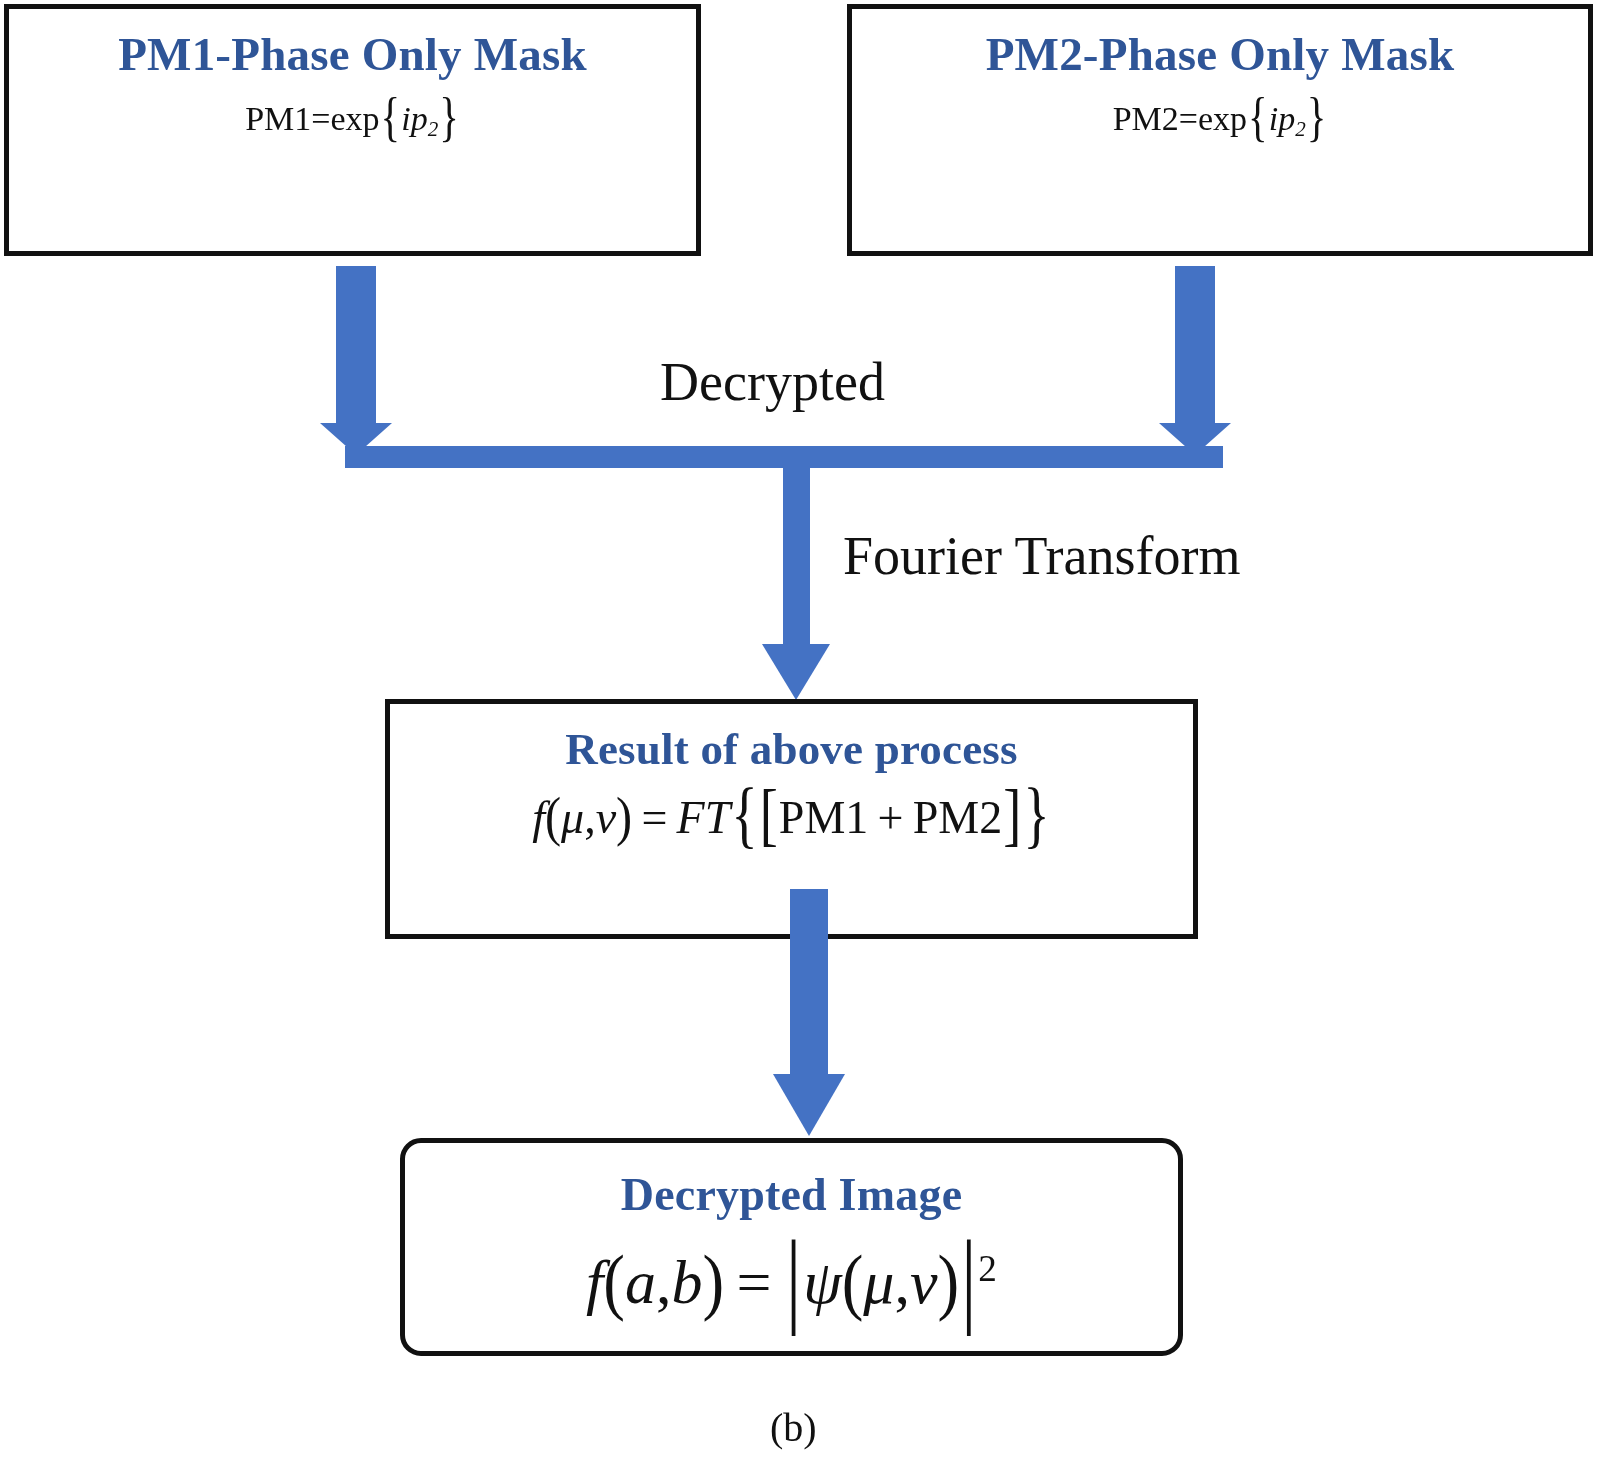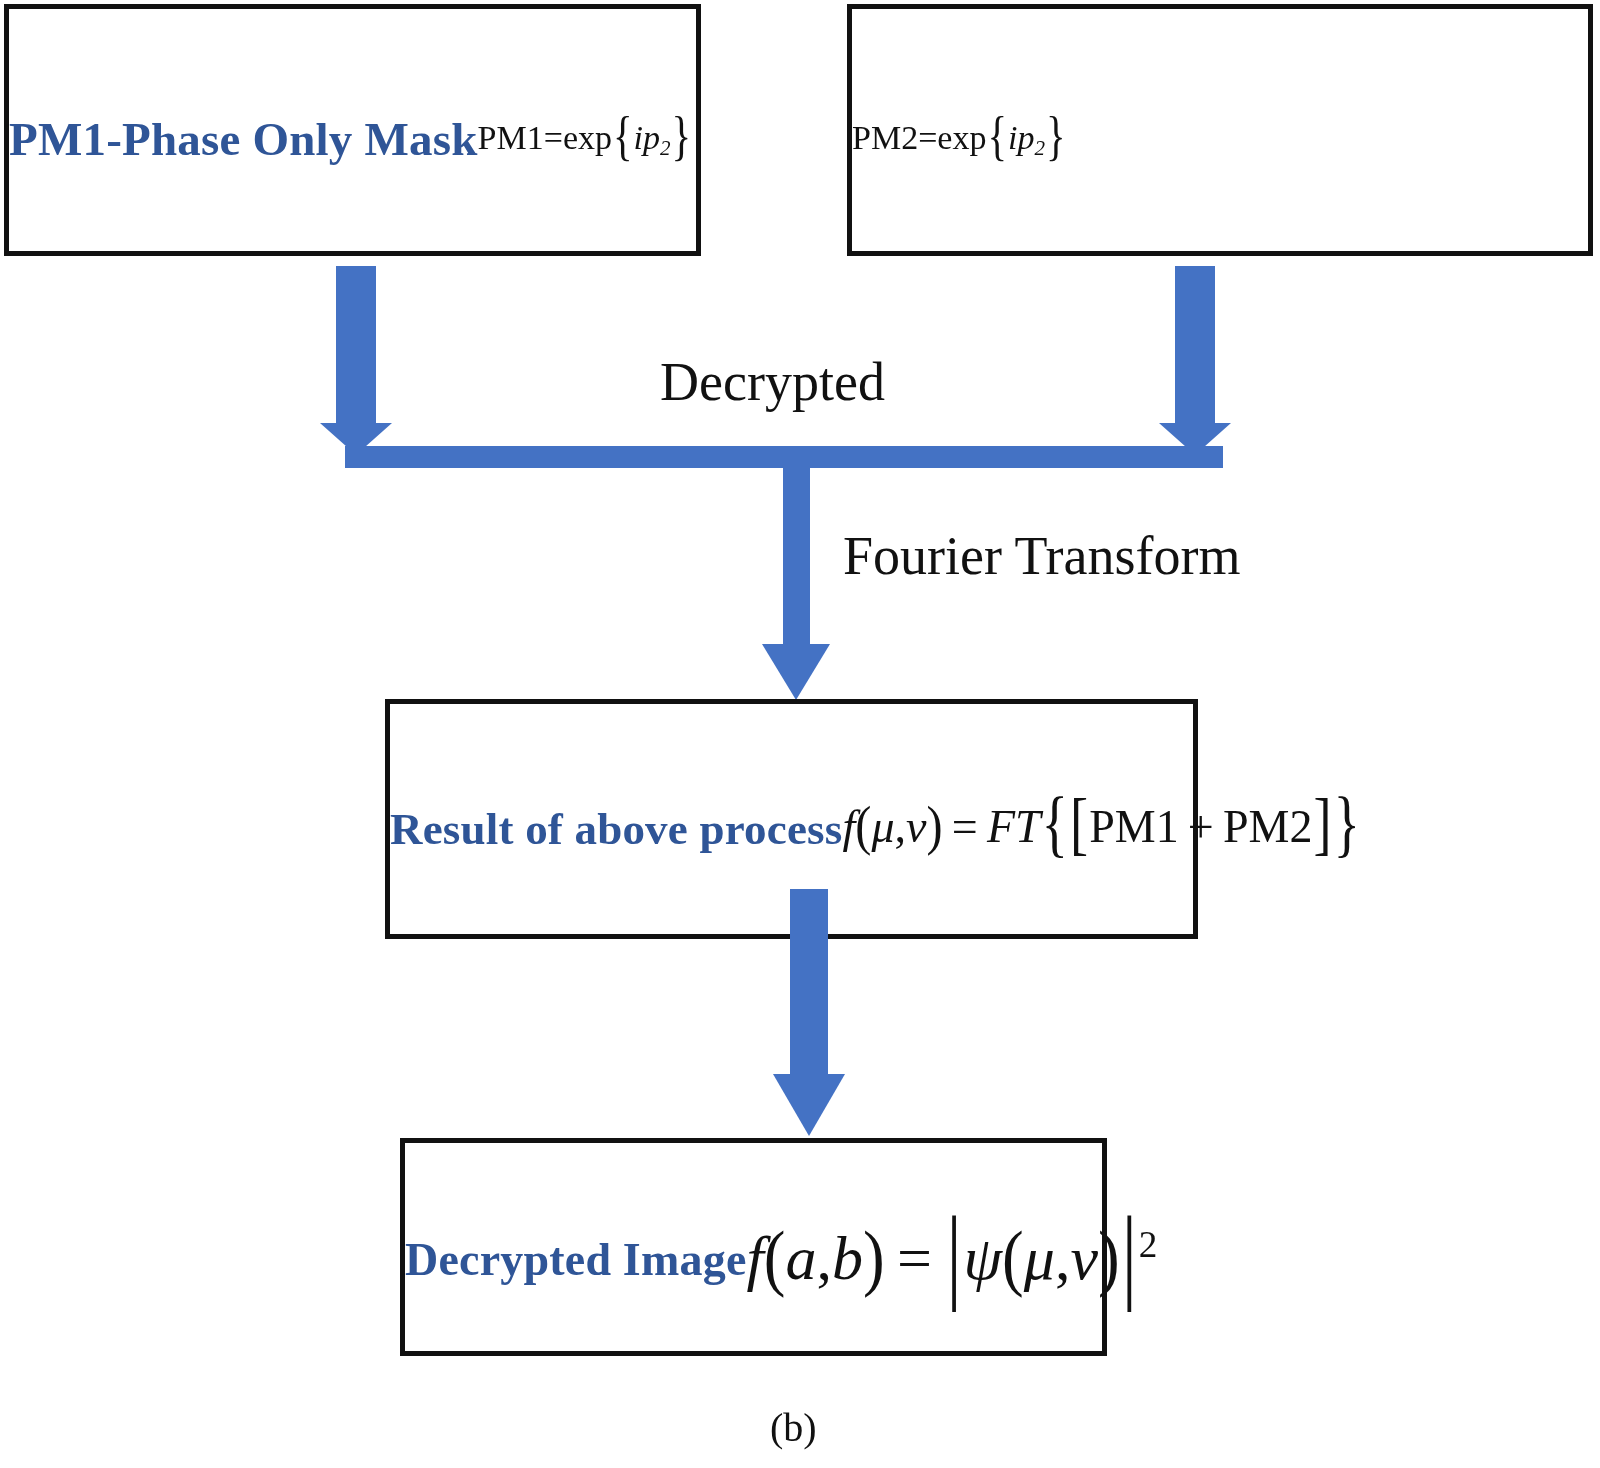--- a/index.html
+++ b/index.html
@@ -16,21 +16,21 @@
     font-family: "Liberation Serif", "DejaVu Serif", serif;
   }
 
   
   .node-box {
     position: absolute;
     box-sizing: border-box;
     border: 5px solid #111111;
     background: #ffffff;
     display: flex;
-    flex-direction: row;
+    flex-direction: column;
     align-items: center;
     justify-content: flex-start;
     text-align: right;
   }
   .node-title {
     font-weight: bold;
     color: #2F5597;
     letter-spacing: 0.2px;
     white-space: nowrap;
   }
@@ -45,21 +45,21 @@
   #box-pm2 { left: 847px; top: 4px;  width: 746px;  height: 252px; }
   #box-pm1 .node-title, #box-pm2 .node-title { font-size: 47px; margin-top: 18px; }
   #box-pm1 .node-formula, #box-pm2 .node-formula { font-size: 34px; margin-top: 12px; }
 
   
   #box-result { left: 385px; top: 699px; width: 813px; height: 240px; }
   #box-result .node-title { font-size: 45px; margin-top: 19px; }
   #box-result .node-formula { font-size: 46px; margin-top: 8px; }
 
   
-  #box-decrypted { left: 400px; top: 1138px; width: 707px; height: 218px; }
+  #box-decrypted { left: 400px; top: 1138px; width: 783px; height: 218px; border-radius: 21px; }
   #box-decrypted .node-title { font-size: 46px; margin-top: 25px; }
   #box-decrypted .node-formula { font-size: 62px; margin-top: 14px; }
 
   
   .mi { font-style: italic; font-family: "Liberation Serif","DejaVu Serif",serif; }
   .sub { font-size: 0.62em; vertical-align: -0.28em; font-style: italic; }
   .sup { font-size: 0.60em; vertical-align: 0.58em; font-style: normal; }
   .brace { font-size: 1.20em; font-style: normal; display:inline-block;
            transform: scaleY(1.35); margin: 0 1px; }
   .brack { font-size: 1.18em; font-style: normal; display:inline-block;
@@ -127,20 +127,21 @@
 <body>
 
 <div id="stage">
 
   <div class="node-box" id="box-pm1">
     <div class="node-title">PM1-Phase Only Mask</div>
     <div class="node-formula"><span>PM1</span><span>=</span><span>exp</span><span class="brace">{</span><span class="mi">i</span><span class="mi">p</span><span class="sub">2</span><span class="brace">}</span></div>
   </div>
 
   <div class="node-box" id="box-pm2">
+    <div class="node-title">PM2-Phase Only Mask</div>
     <div class="node-formula"><span>PM2</span><span>=</span><span>exp</span><span class="brace">{</span><span class="mi">i</span><span class="mi">p</span><span class="sub">2</span><span class="brace">}</span></div>
   </div>
 
   <div class="arrow-shaft" id="arrow-left-shaft"></div>
   <div class="arrow-head" id="arrow-left-head"></div>
 
   <div class="arrow-shaft" id="arrow-right-shaft"></div>
   <div class="arrow-head" id="arrow-right-head"></div>
 
   <div class="h-bar" id="summation-bar"></div>

